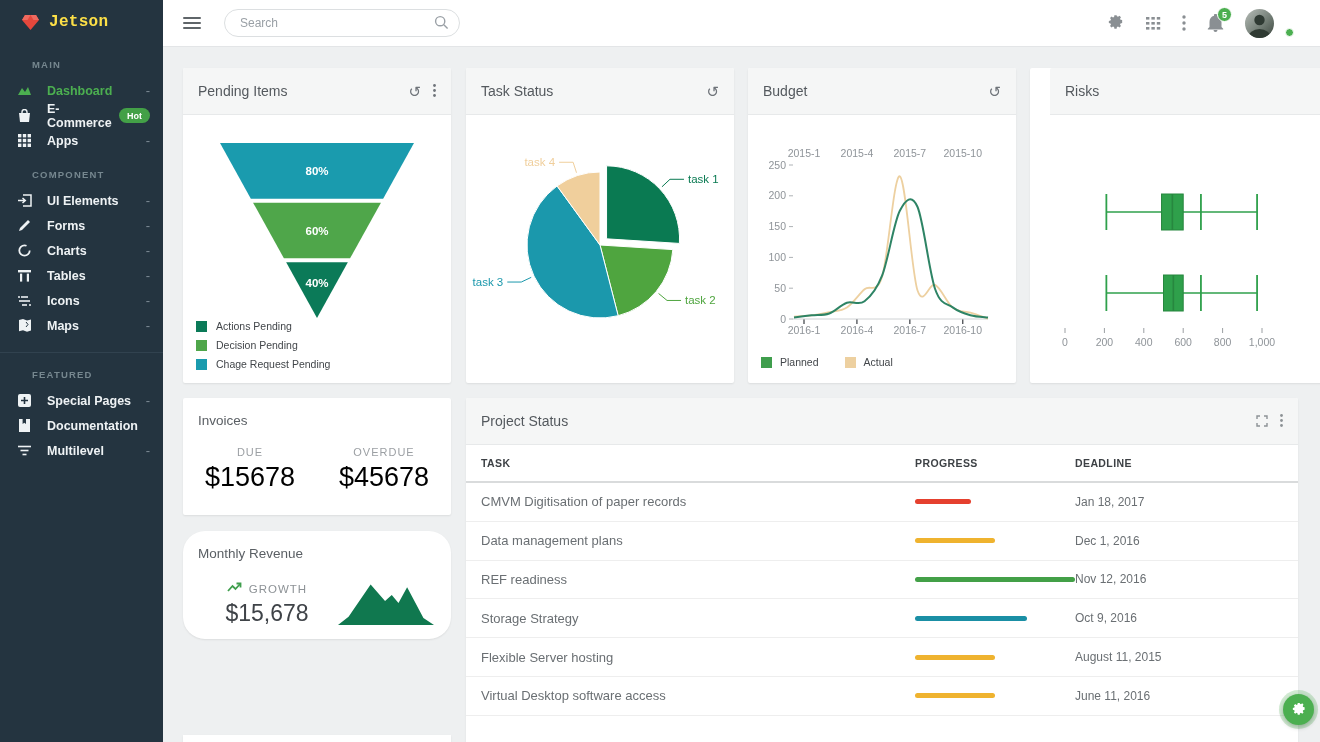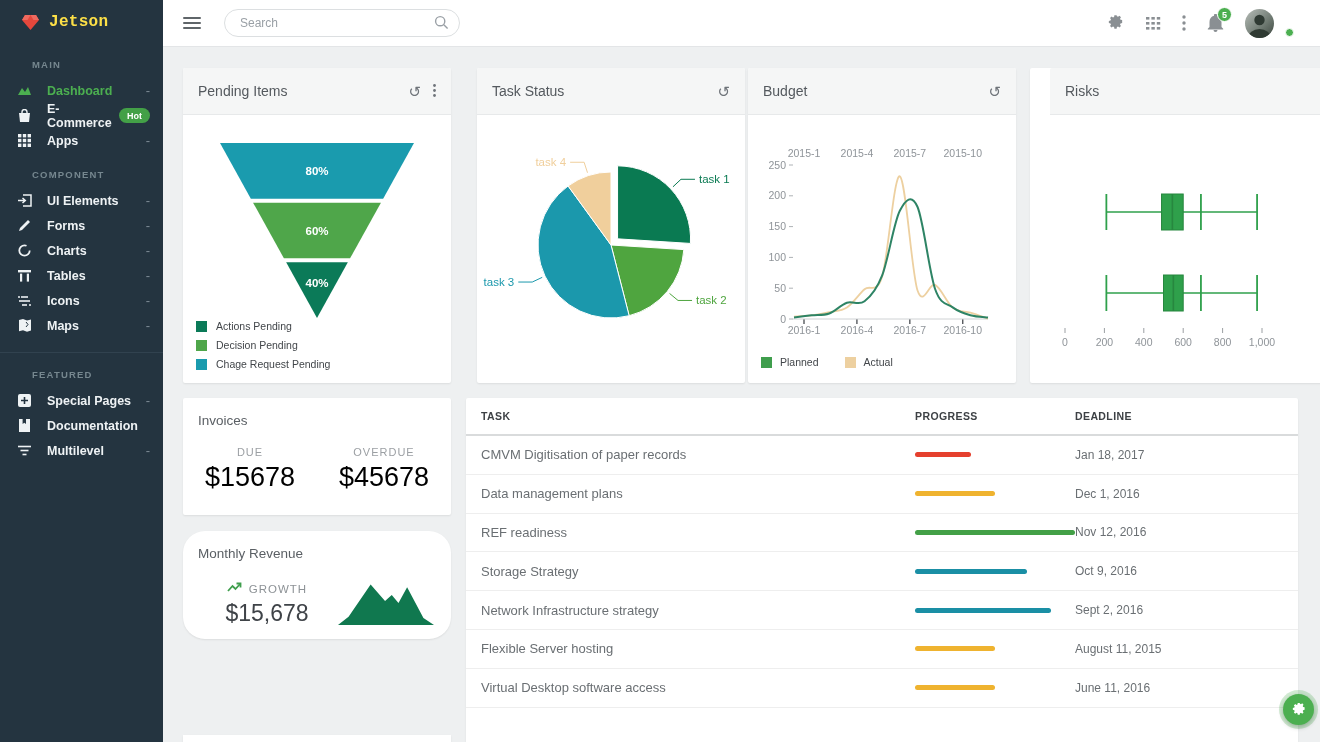--- a/index.html
+++ b/index.html
@@ -349,21 +349,21 @@
           <span class="legend-swatch" style="background: rgb(79, 166, 74);"></span>
           <span>Decision Pending</span>
         </div>
       <div class="legend-item">
           <span class="legend-swatch" style="background: rgb(26, 155, 174);"></span>
           <span>Chage Request Pending</span>
         </div>
     </div>
   </div>
 
-  <div class="card" style="left:314px; top:21px; width:268px; height:315px;">
+  <div class="card" style="left:303px; top:21px; width:268px; height:315px;">
     <div class="card-header">
       <span class="card-title">Task Status</span>
       <span class="card-tools">
           <span class="tool">↺</span>
         </span>
     </div>
     <svg id="pie-svg" width="268" height="268" viewBox="0 0 268 268" style="position:absolute; top:47px; left:0;">
         <path d="M140.5607176467927,123.83907604664181 L140.5607176467927,50.83907604664181 A73,73 0 0 1 213.41666882205652,128.42278397228168 Z" fill="#0a7a52" stroke="#fff" stroke-width="1"></path>
         <polyline points="195.96233333082,71.81349599606148 203.9809882324555,64.2834778308459 217.9809882324555,64.2834778308459" fill="none" stroke="#0a7a52" stroke-width="1"></polyline>
         <text x="221.9809882324555" y="68.2834778308459" fill="#0a7a52" font-size="11.5" text-anchor="start">task 1</text>
@@ -493,20 +493,42 @@
       </div>
       <svg id="spark-svg" width="100" height="52" viewBox="0 0 100 52">
           <polygon points="2,50 2,50 12.56,41.72 34.64,9.520000000000003 49.04,26.08 55.760000000000005,20.099999999999998 62.480000000000004,27.92 71.12,12.280000000000001 87.44,43.1 98,50 98,50" fill="#10784f"></polygon>
         </svg>
     </div>
   </div>
 
   <div class="partial-card"></div>
 
   <div class="card" style="left:303px; top:351px; width:832px; height:380px;">
+    <div class="card-header">
+      <span class="card-title">Project Status</span>
+      <span class="card-tools">
+        <span class="tool">
+          <svg width="12" height="12" viewBox="0 0 12 12">
+              <g stroke="#8d9296" stroke-width="1.4" fill="none">
+                <path d="M1 4 V1 H4"></path>
+                <path d="M8 1 H11 V4"></path>
+                <path d="M11 8 V11 H8"></path>
+                <path d="M4 11 H1 V8"></path>
+              </g>
+            </svg>
+        </span>
+        <span class="tool">
+          <svg width="3" height="13" viewBox="0 0 3 13">
+              <circle cx="1.5" cy="1.5" r="1.4" fill="#8d9296"></circle>
+              <circle cx="1.5" cy="6.5" r="1.4" fill="#8d9296"></circle>
+              <circle cx="1.5" cy="11.5" r="1.4" fill="#8d9296"></circle>
+            </svg>
+        </span>
+      </span>
+    </div>
     <div class="ps-thead">
       <span class="ps-col-task">TASK</span>
       <span class="ps-col-prog">PROGRESS</span>
       <span class="ps-col-dead">DEADLINE</span>
     </div>
 
     <div class="ps-row">
       <span class="ps-task">CMVM Digitisation of paper records</span>
       <span class="ps-progress"><span class="bar-track"><span class="bar-fill" style="display: block; width: 35%; background: rgb(229, 64, 46);"></span></span></span>
       <span class="ps-deadline">Jan 18, 2017</span>
@@ -520,25 +542,20 @@
       <span class="ps-task">REF readiness</span>
       <span class="ps-progress"><span class="bar-track"><span class="bar-fill" style="display: block; width: 100%; background: rgb(67, 160, 71);"></span></span></span>
       <span class="ps-deadline">Nov 12, 2016</span>
     </div>
     <div class="ps-row">
       <span class="ps-task">Storage Strategy</span>
       <span class="ps-progress"><span class="bar-track"><span class="bar-fill" style="display: block; width: 70%; background: rgb(26, 143, 165);"></span></span></span>
       <span class="ps-deadline">Oct 9, 2016</span>
     </div>
     <div class="ps-row">
-      <span class="ps-task">Network Infrastructure strategy</span>
-      <span class="ps-progress"><span class="bar-track"><span class="bar-fill" style="display: block; width: 85%; background: rgb(26, 143, 165);"></span></span></span>
-      <span class="ps-deadline">Sept 2, 2016</span>
-    </div>
-    <div class="ps-row">
       <span class="ps-task">Flexible Server hosting</span>
       <span class="ps-progress"><span class="bar-track"><span class="bar-fill" style="display: block; width: 50%; background: rgb(239, 179, 47);"></span></span></span>
       <span class="ps-deadline">August 11, 2015</span>
     </div>
     <div class="ps-row">
       <span class="ps-task">Virtual Desktop software access</span>
       <span class="ps-progress"><span class="bar-track"><span class="bar-fill" style="display: block; width: 50%; background: rgb(239, 179, 47);"></span></span></span>
       <span class="ps-deadline">June 11, 2016</span>
     </div>
   </div>

